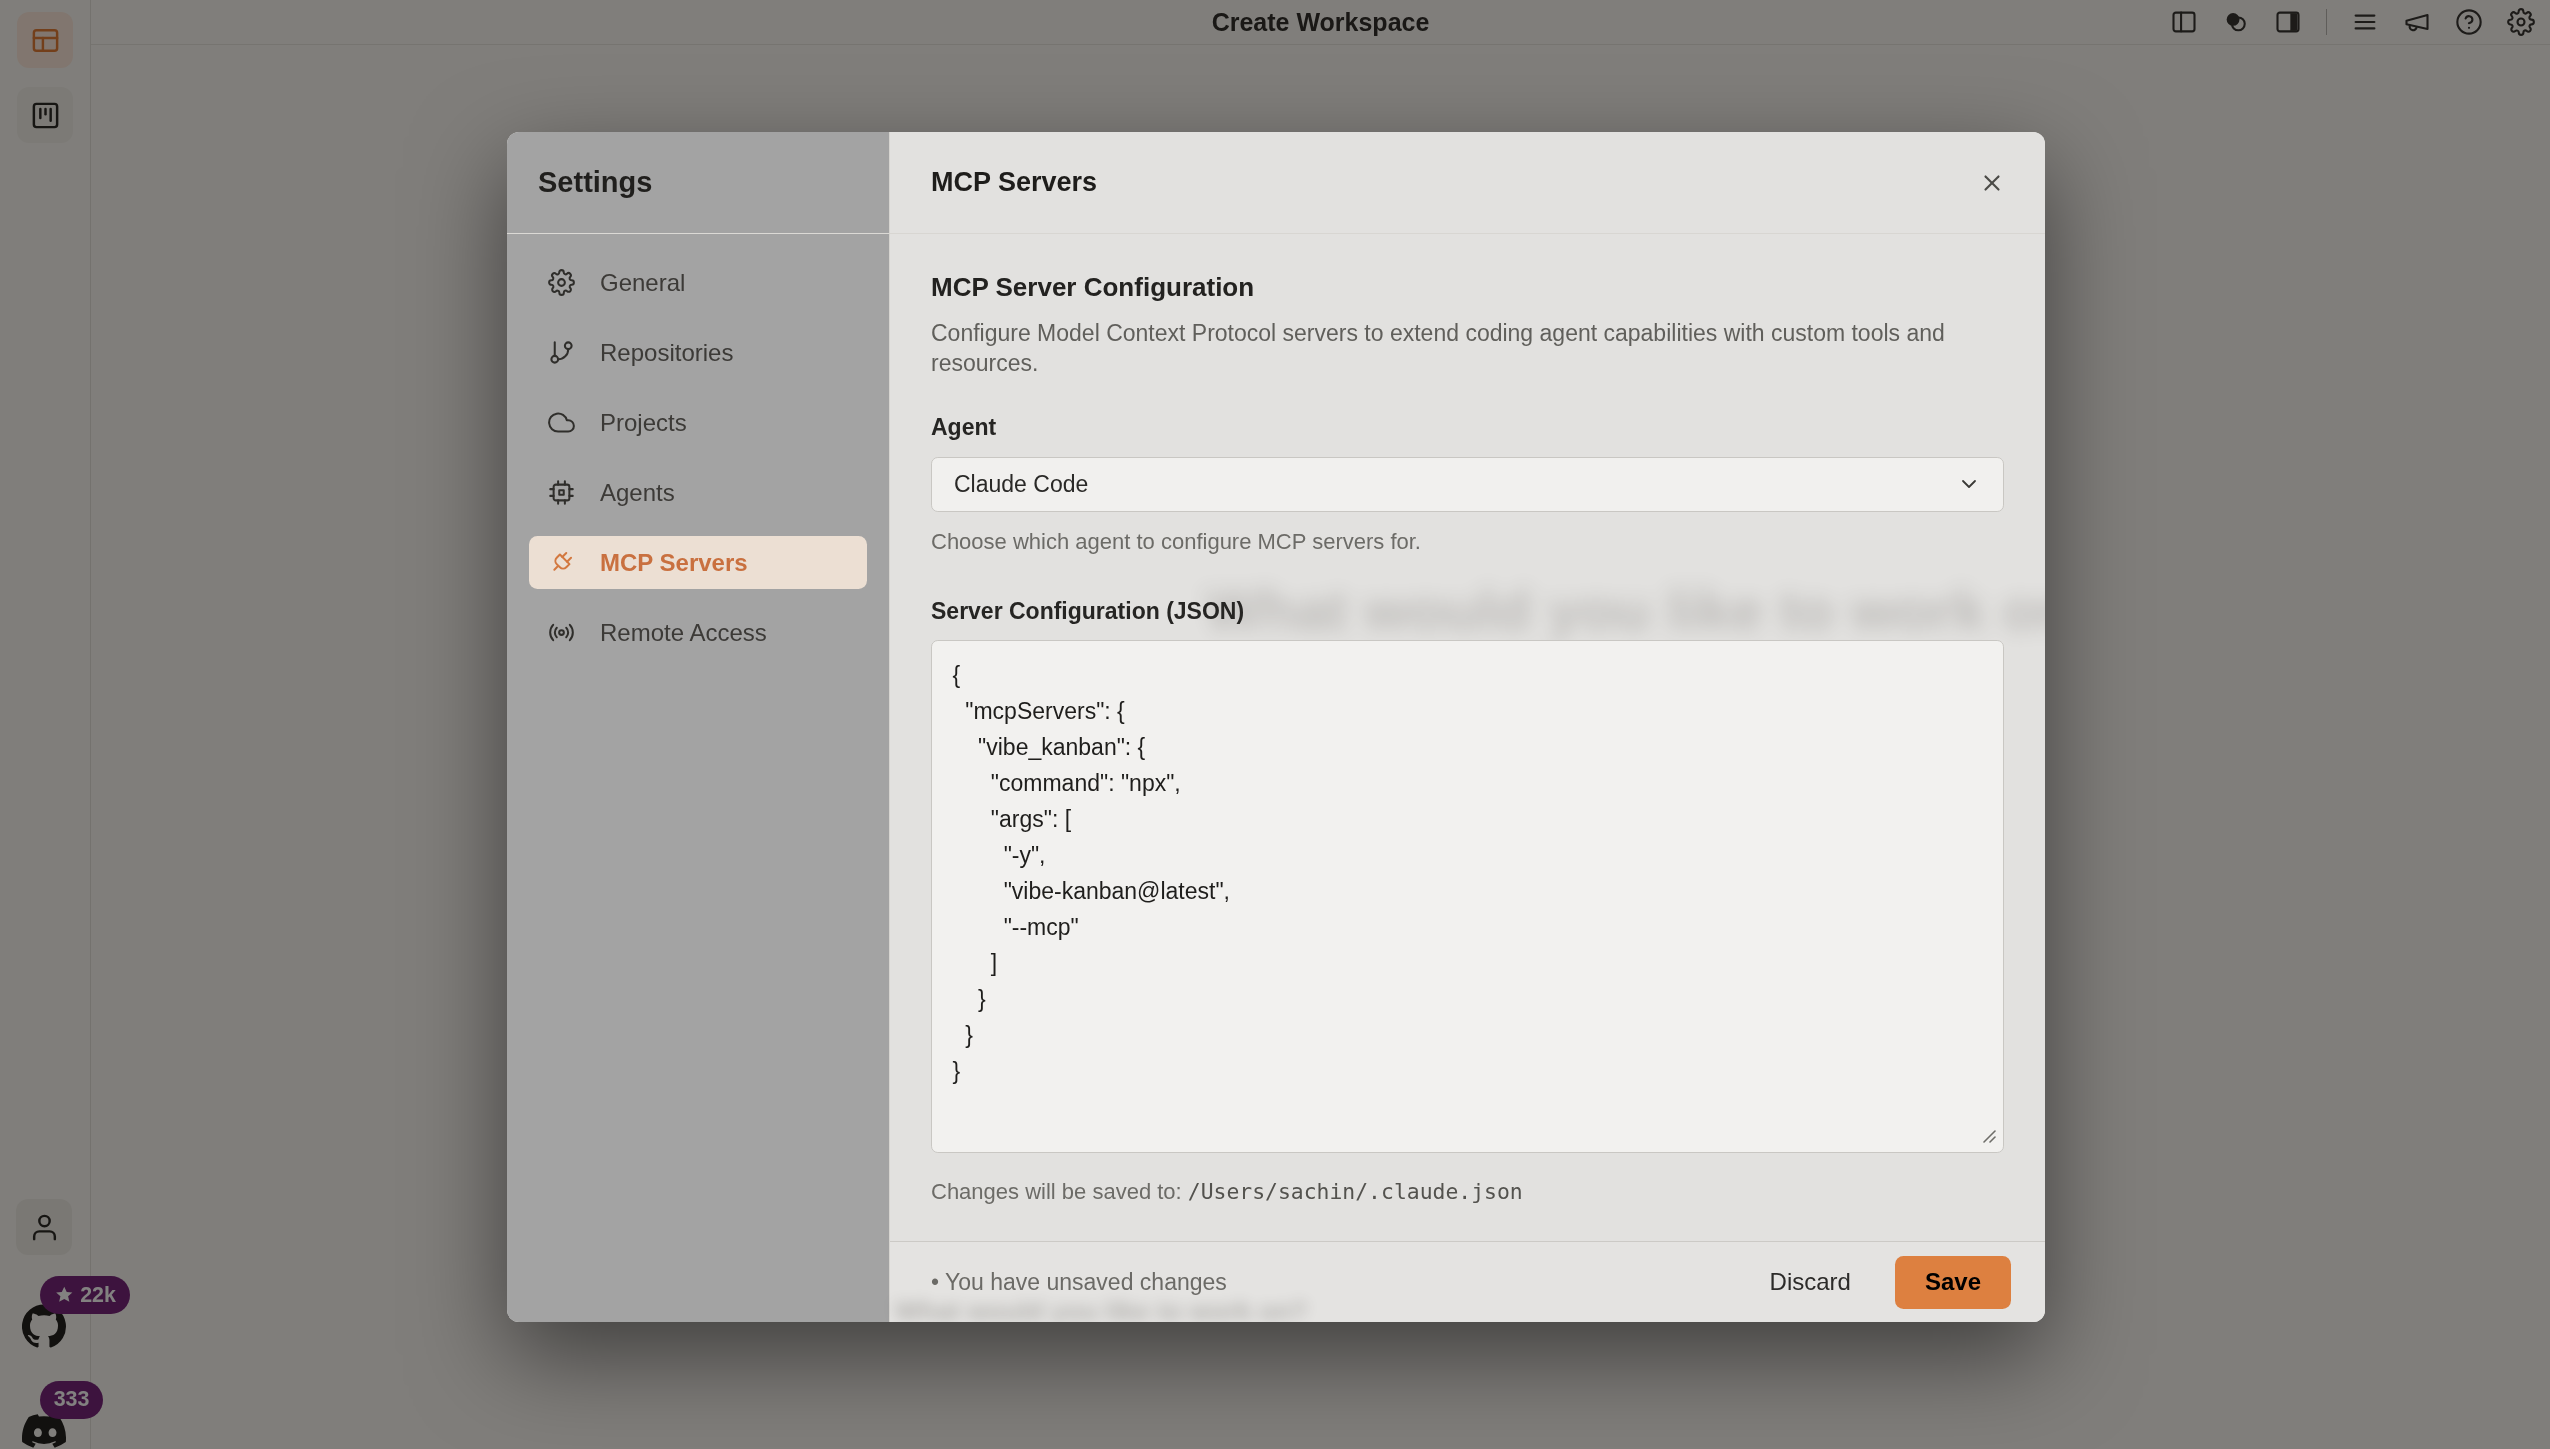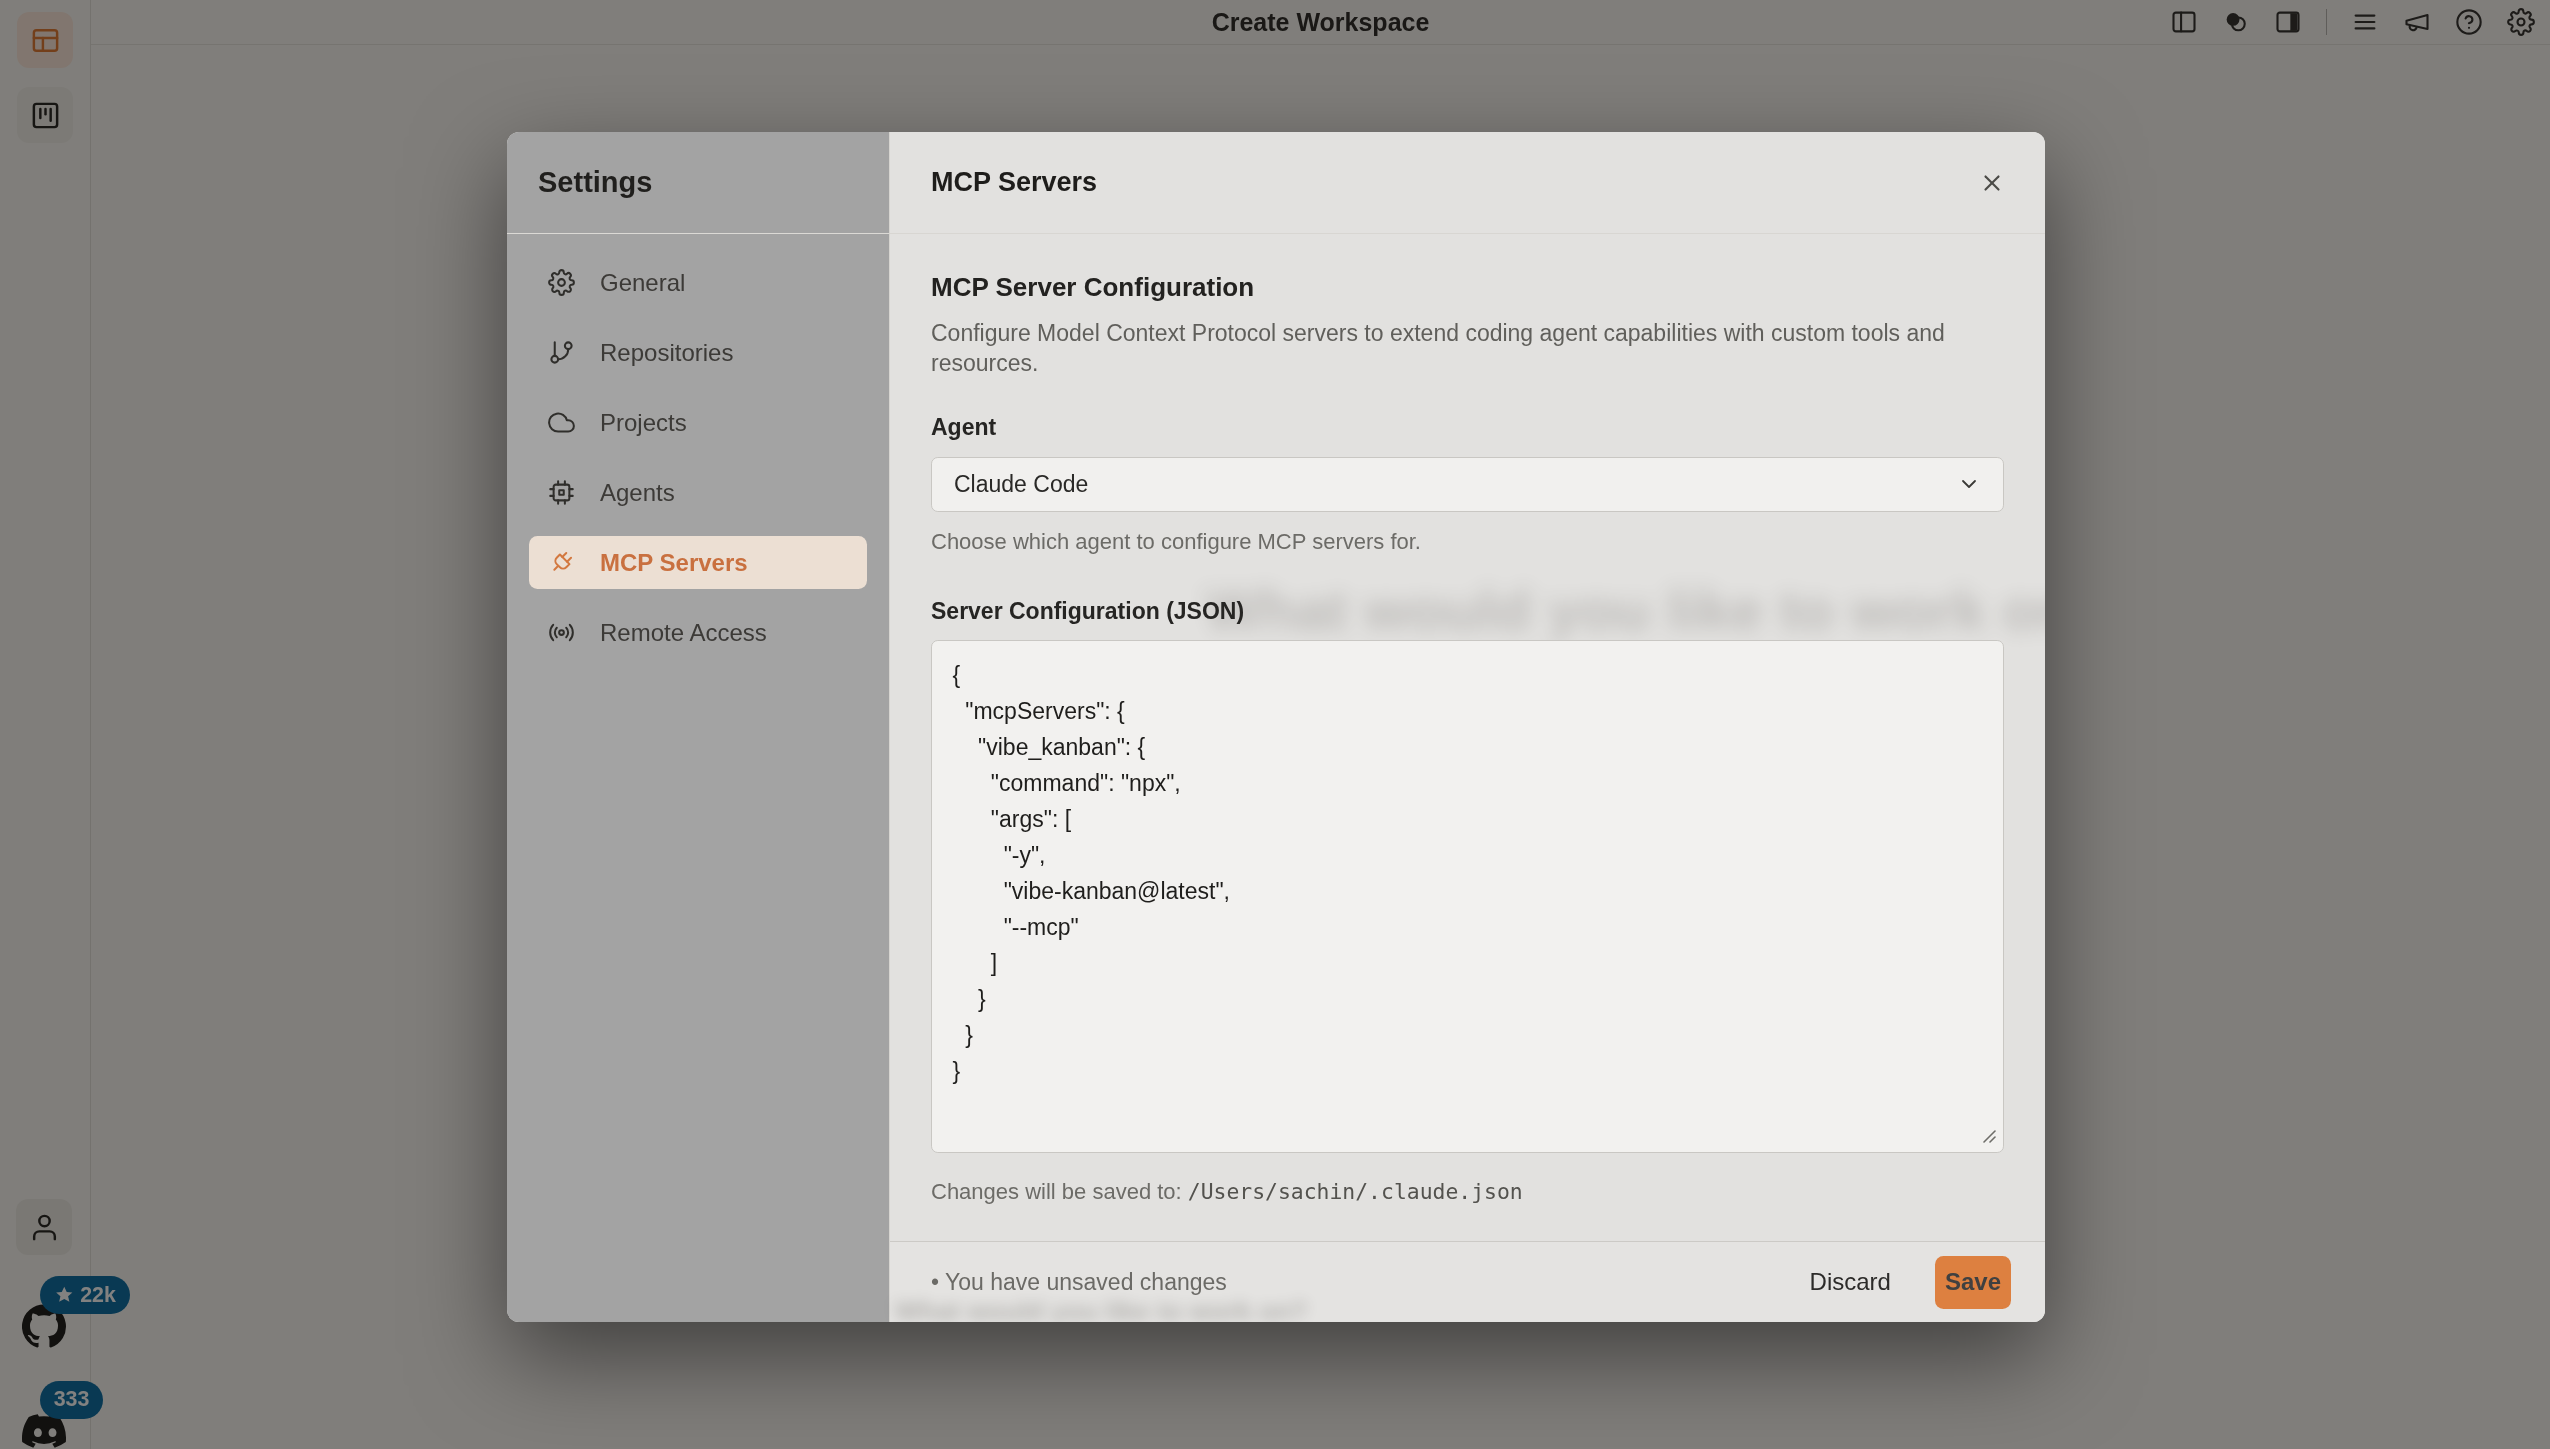--- a/index.html
+++ b/index.html
@@ -13,21 +13,21 @@
     align-items:center;gap:19px;}
   .rail-btn{width:56px;height:56px;border-radius:12px;display:flex;align-items:center;
     justify-content:center;background:#f2f0ea;color:#21201d;cursor:pointer;position:relative;}
   .rail-btn.selected{background:#fce9db;color:#e0762d;}
   .rail-bottom{position:absolute;left:0;right:0;bottom:0;height:273px;}
   .rail-bottom .rail-btn{position:absolute;left:16px;}
   .rb-user{bottom:195px;background:#efede7;}
   .rb-github{bottom:96px;background:transparent;color:#161513;}
   .rb-discord{bottom:-8.5px;background:transparent;color:#161513;}
   .badge{position:absolute;top:-22px;left:24px;height:38px;padding:0 13.7px;border-radius:19px;
-    background:#0369a1;color:#fff;font-size:21.4px;font-weight:700;display:flex;
+    background:#701a75;color:#fff;font-size:21.4px;font-weight:700;display:flex;
     align-items:center;gap:6px;white-space:nowrap;}
   .badge .ic{width:20.5px;height:20.5px;}
 
   .topbar{position:absolute;left:91px;right:0;top:0;height:44px;background:#faf9f5;
     border-bottom:0.9px solid #e6e4de;z-index:1;}
   .topbar-title{position:absolute;left:0;right:0;top:0;height:44px;display:flex;
     align-items:center;justify-content:center;font-size:25px;font-weight:600;color:#262522;}
   .topbar-icons{position:absolute;right:15.4px;top:0;height:44px;display:flex;
     align-items:center;gap:24px;color:#2c2b28;}
   .tb-ic{width:28px;height:28px;cursor:pointer;display:flex;align-items:center;justify-content:center;}
@@ -79,22 +79,22 @@
     resize:none;outline:none;}
   .grip{position:absolute;right:5.1px;bottom:6.8px;width:24px;height:24px;color:#6e6d69;cursor:nwse-resize;}
   .note{margin-top:26px;font-size:22px;color:#6c6b67;position:relative;}
   .note code{font-family:"DejaVu Sans Mono",monospace;font-size:21.4px;color:#53524e;}
 
   .m-footer{position:absolute;left:0;right:0;bottom:0;height:80px;background:#e4e3e1;
     border-top:0.9px solid #cccac6;display:flex;align-items:center;padding:0 34px 0 41px;}
   .unsaved{flex:1;font-size:23px;color:#6b6a66;}
   .btn-discard{font-size:24px;color:#2c2b29;margin-right:38px;cursor:pointer;background:none;
     border:none;font-family:inherit;}
-  .btn-save{background:#dd8040;color:#404040;font-size:24px;font-weight:600;border:none;
-    font-family:inherit;height:53px;padding:0 10px;border-radius:8.5px;cursor:pointer;}
+  .btn-save{background:#dd8040;color:#000000;font-size:24px;font-weight:600;border:none;
+    font-family:inherit;height:53px;padding:0 30px;border-radius:8.5px;cursor:pointer;}
 
   .ic svg{width:100%;height:100%;display:block;}
 </style>
 </head>
 <body>
 
 <div id="stage">
 
   <div class="rail">
     <div class="rail-top">

